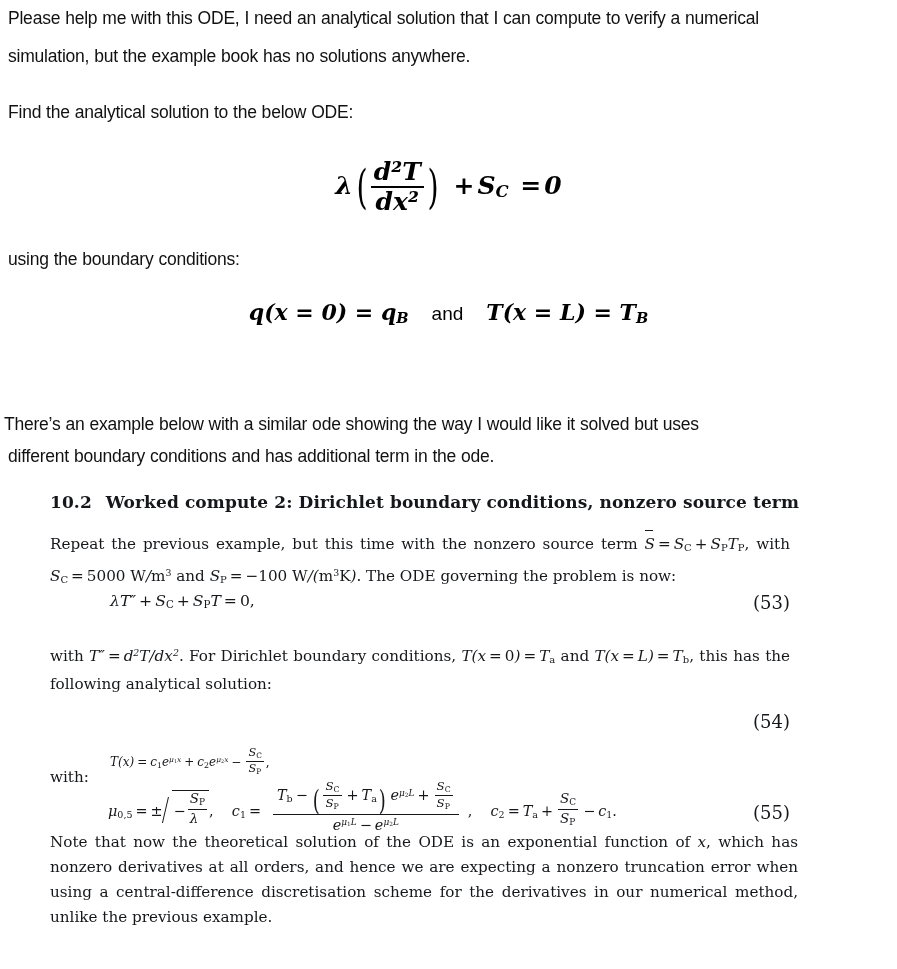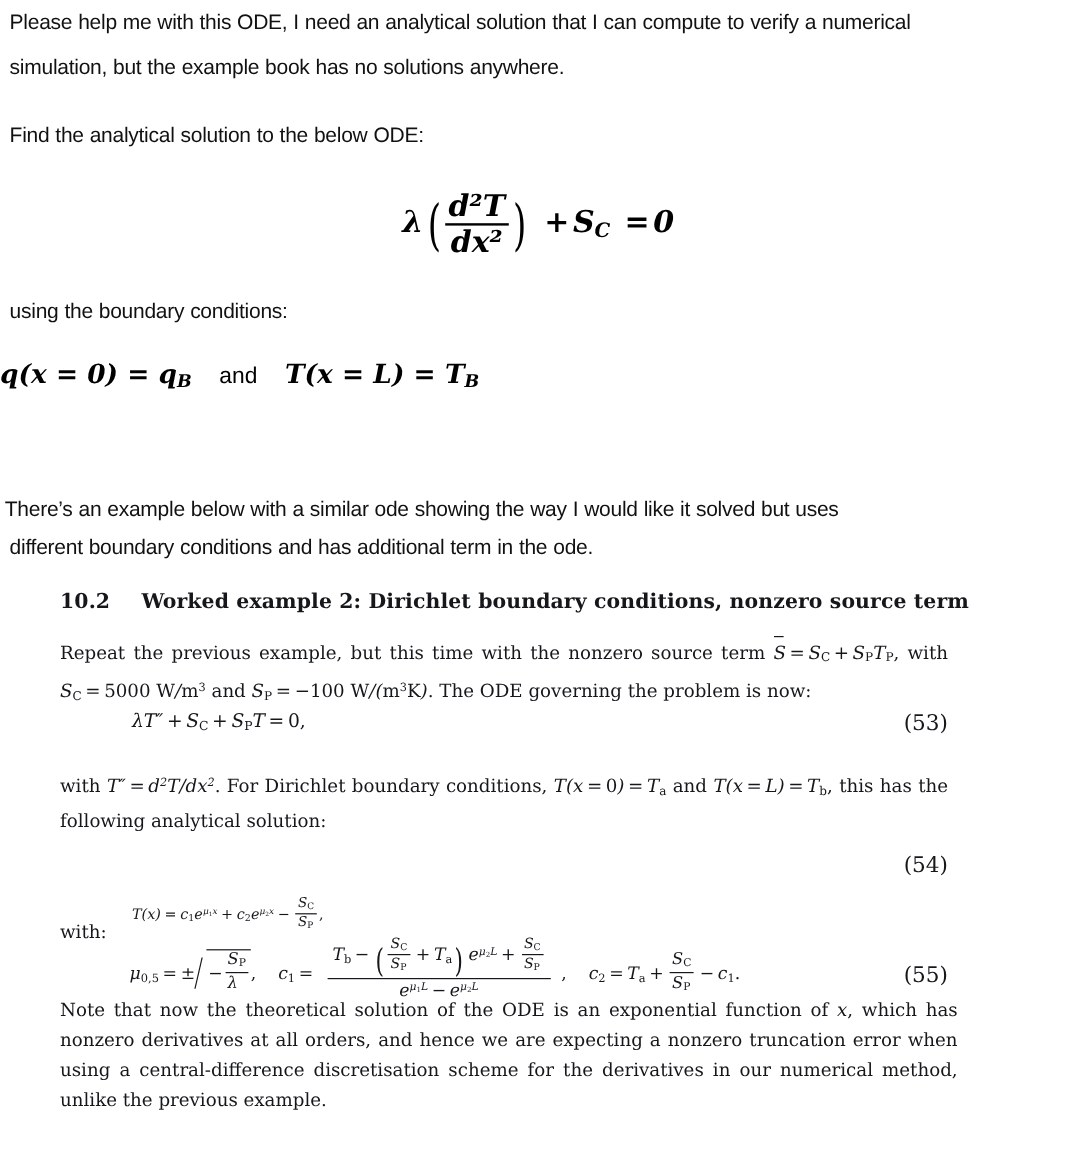--- a/index.html
+++ b/index.html
@@ -52,21 +52,21 @@
     top: 158px;
     left: 0;
     width: 897px;
     text-align: center;
     font-size: 25px;
   }
   .q-math-bc {
     top: 299px;
     left: 0;
     width: 897px;
-    text-align: left;
+    text-align: center;
     font-size: 22px;
   }
   .q-math-bc .upright {
     font-style: normal;
     font-weight: normal;
     font-family: "Liberation Sans", sans-serif;
     font-size: 19px;
   }
 
   
@@ -104,21 +104,21 @@
   }
   .ex-heading {
     position: absolute;
     top: 0;
     left: 50px;
     font-size: 17px;
     font-weight: bold;
     letter-spacing: 0.1px;
     white-space: nowrap;
   }
-  .ex-heading .hnum { margin-right: 26px; }
+  .ex-heading .hnum { margin-right: 14px; }
 
   .ex-para {
     position: absolute;
     left: 50px;
     width: 740px;
     font-size: 15.2px;
     line-height: 25px;
     text-align: justify;
     text-justify: inter-word;
   }
@@ -259,21 +259,21 @@
   </div>
 
   <div class="q-para q-line-5">There’s an example below with a similar ode showing the way I would like it solved but uses</div>
 
   <div class="q-para q-line-6">different boundary conditions and has additional term in the ode.</div>
 </div>
 
 <div class="excerpt">
 
   <div class="ex-heading">
-    <span class="hnum">10.2</span><span>Worked example 2: Dirichlet boundary conditions, nonzero source term</span>
+    <span class="hnum">10.2</span><span>Worked compute 2: Dirichlet boundary conditions, nonzero source term</span>
   </div>
 
   <div class="ex-para ex-para-1">
     <span>Repeat the previous example, but this time with the nonzero source term </span><span class="m"><span class="bar-s">S</span><span class="op">=</span>S<sub class="sm mr">C</sub><span class="op">+</span>S<sub class="sm mr">P</sub>T<sub class="sm mr">P</sub></span><span>, with </span><span class="m">S<sub class="sm mr">C</sub><span class="op">=</span><span class="mr">5000 W</span>/<span class="mr">m</span><sup class="sm mr">3</sup></span><span> and </span><span class="m">S<sub class="sm mr">P</sub><span class="op">=</span><span class="mr">−100 W</span>/(<span class="mr">m</span><sup class="sm mr">3</sup><span class="mr">K</span>)</span><span>. The ODE governing the problem is now:</span>
   </div>
 
   <div class="eqrow eq-53">
     <div class="eq-body">
       <span class="m">λT″</span><span class="op">+</span><span class="m">S<sub class="sm mr">C</sub></span><span class="op">+</span><span class="m">S<sub class="sm mr">P</sub>T</span><span class="op">=</span><span class="mr">0,</span>
     </div>

